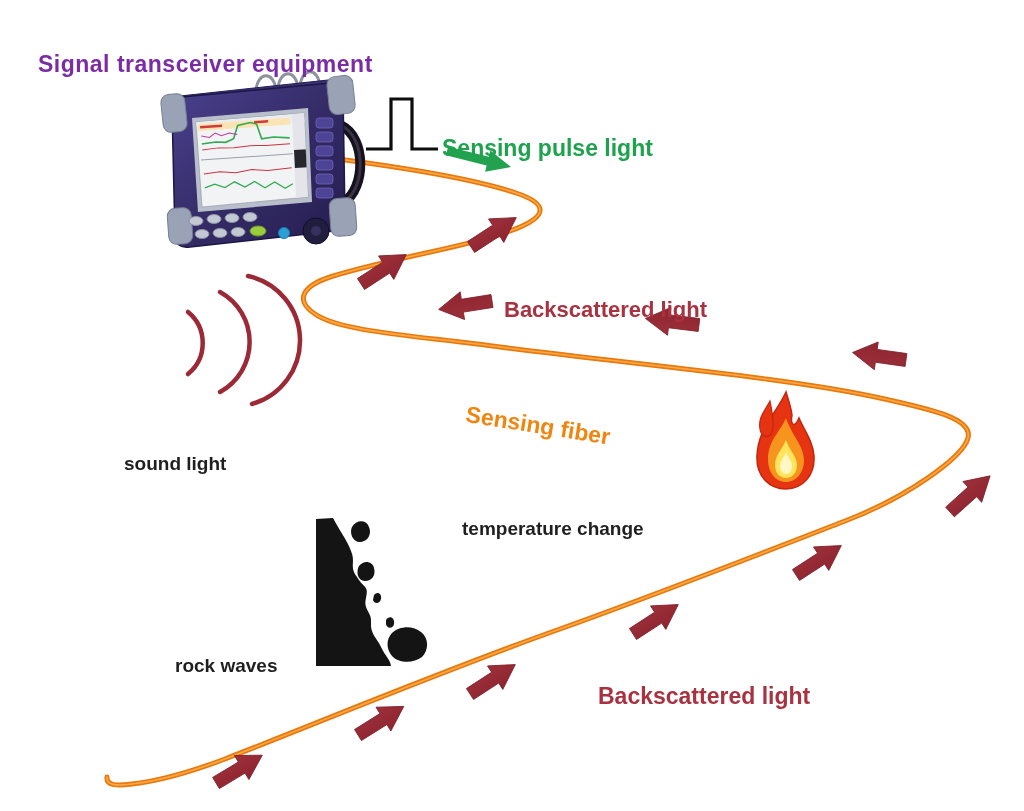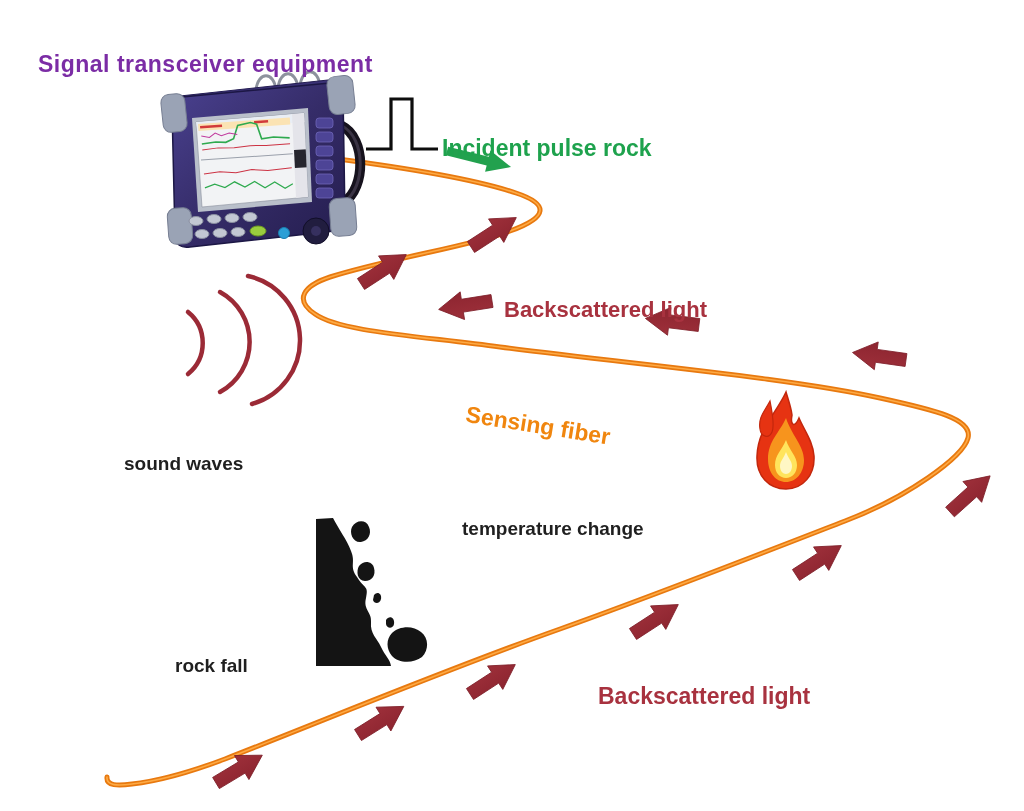--- a/index.html
+++ b/index.html
@@ -197,22 +197,22 @@
       <circle cx="128" cy="167" r="5.5" fill="#2b9fd6" stroke="#1a7fb0"></circle>
       <g>
         <circle cx="160" cy="165" r="13" fill="#211d3f" stroke="#110e29"></circle>
         <circle cx="160" cy="165" r="5" fill="#36305f"></circle>
       </g>
     </g>
   </svg>
 
   <div class="layer-labels">
     <div class="lbl lbl-title">Signal transceiver equipment</div>
-    <div class="lbl lbl-incident">Incident pulse rock</div>
+    <div class="lbl lbl-incident">Sensing pulse light</div>
     <div class="lbl lbl-bs-top">Backscattered light</div>
     <div class="lbl lbl-fiber">Sensing fiber</div>
-    <div class="lbl lbl-sound">sound waves</div>
+    <div class="lbl lbl-sound">sound light</div>
     <div class="lbl lbl-temp">temperature change</div>
-    <div class="lbl lbl-rock">rock fall</div>
+    <div class="lbl lbl-rock">rock waves</div>
     <div class="lbl lbl-bs-bottom">Backscattered light</div>
   </div>
 
 </div>
 
 </body></html>

